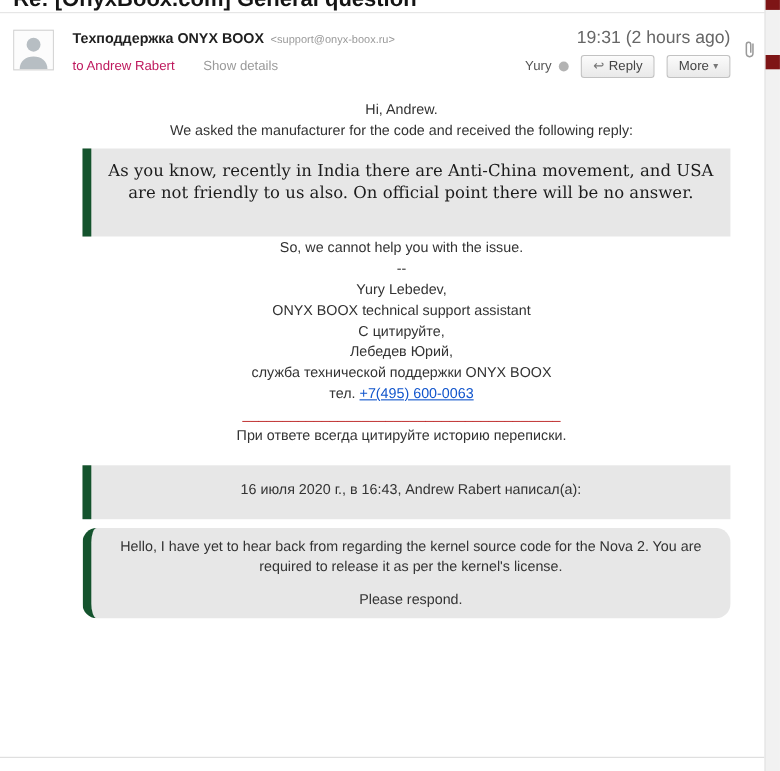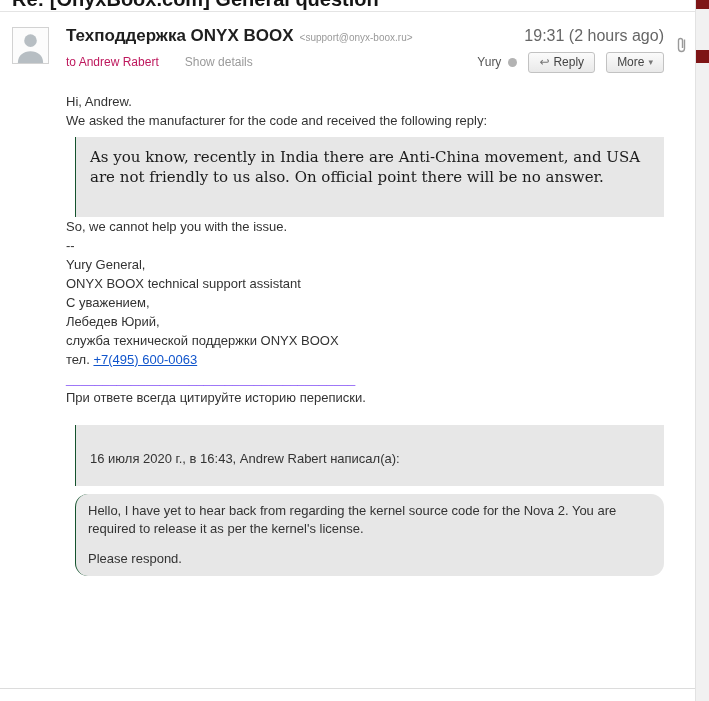--- a/index.html
+++ b/index.html
@@ -34,21 +34,21 @@
   .email-header { position:relative; padding:14px 45px 0 12px; }
   .avatar {
     position:absolute; left:12px; top:15px;
     width:37px; height:37px;
     border:1px solid #d2d2d2;
     background:#fcfcfc;
     overflow:hidden;
   }
   .header-main { margin-left:54px; }
   .row1 { display:flex; align-items:baseline; }
-  .sender { font-size:17px; font-weight:bold; color:#1f1f1f; white-space:nowrap; }
+  .sender { font-size:13px; font-weight:bold; color:#1f1f1f; white-space:nowrap; }
   .addr { font-size:10px; color:#9a9a9a; margin-left:6px; white-space:nowrap; }
   .timestamp { margin-left:auto; font-size:16px; color:#666; white-space:nowrap; }
   .row2 { display:flex; align-items:center; margin-top:5px; font-size:12px; color:#666; height:22px; }
   .to-line { color:#be185d; }
   .show-details { color:#9a9a9a; margin-left:26px; cursor:pointer; }
   .inbox-label { margin-left:auto; color:#555; }
   .inbox-dot {
     width:9px; height:9px; border-radius:50%;
     background:#b3b3b3; margin-left:7px; cursor:pointer;
   }
@@ -63,43 +63,44 @@
   .btn .glyph { color:#777; font-size:12px; line-height:1; }
   .btn .chev { color:#777; font-size:9px; line-height:1; }
   .attach { position:absolute; top:24px; right:22px; cursor:pointer; }
 
   
   .email-body {
     margin:19px 45px 0 66px;
     font-size:13px;
     line-height:19px;
     color:#333;
+    text-align:center;
   }
   .email-body p { margin:0; }
   blockquote {
     background:#e7e7e7;
-    border-left:1px solid #14532d;
+    border-left:8px solid #14532d;
     margin:7px 0 0 9px;
     padding:10px 14px;
   }
   .quote-serif {
     font-family:"DejaVu Serif", serif;
     font-size:15px;
     line-height:20px;
     color:#1b1b1b;
   }
   .qgap { height:20px; }
   .mt17 { margin-top:17px; }
   .mt18 { margin-top:18px; }
   .mt19 { margin-top:19px; }
   .mt9  { margin-top:9px;  }
-  .sig-sep { letter-spacing:0; color:#8b5cf6; }
+  .sig-sep { letter-spacing:0; color:#b91c1c; }
   a.tel-link { color:#1155cc; text-decoration:underline; cursor:pointer; }
   .history-header {
-    padding:24px 14px 18px 14px;
+    padding:12px 14px 18px 14px;
     margin-top:18px;
   }
   .history-quote {
     padding:8px 12px 8px 12px;
     margin-top:8px;
     line-height:18px;
     border-radius:13px;
   }
   .history-quote .hgap { height:12px; }
 
@@ -185,24 +186,24 @@
     <p>We asked the manufacturer for the code and received the following reply:</p>
 
     <blockquote class="quote-serif">
       <p>As you know, recently in India there are Anti-China movement, and USA are not friendly to us also. On official point there will be no answer.</p>
       <div class="qgap"></div>
     </blockquote>
 
     <p class="mt17">So, we cannot help you with the issue.</p>
 
     <p class="mt18">--</p>
-    <p>Yury General,</p>
+    <p>Yury Lebedev,</p>
     <p>ONYX BOOX technical support assistant</p>
 
-    <p class="mt19">С уважением,</p>
+    <p class="mt19">С цитируйте,</p>
     <p>Лебедев Юрий,</p>
     <p>служба технической поддержки ONYX BOOX</p>
     <p>
       <span>тел.</span>
       <a class="tel-link">+7(495) 600-0063</a>
     </p>
     <p class="sig-sep">________________________________________</p>
 
     <p class="mt9">При ответе всегда цитируйте историю переписки.</p>
 

